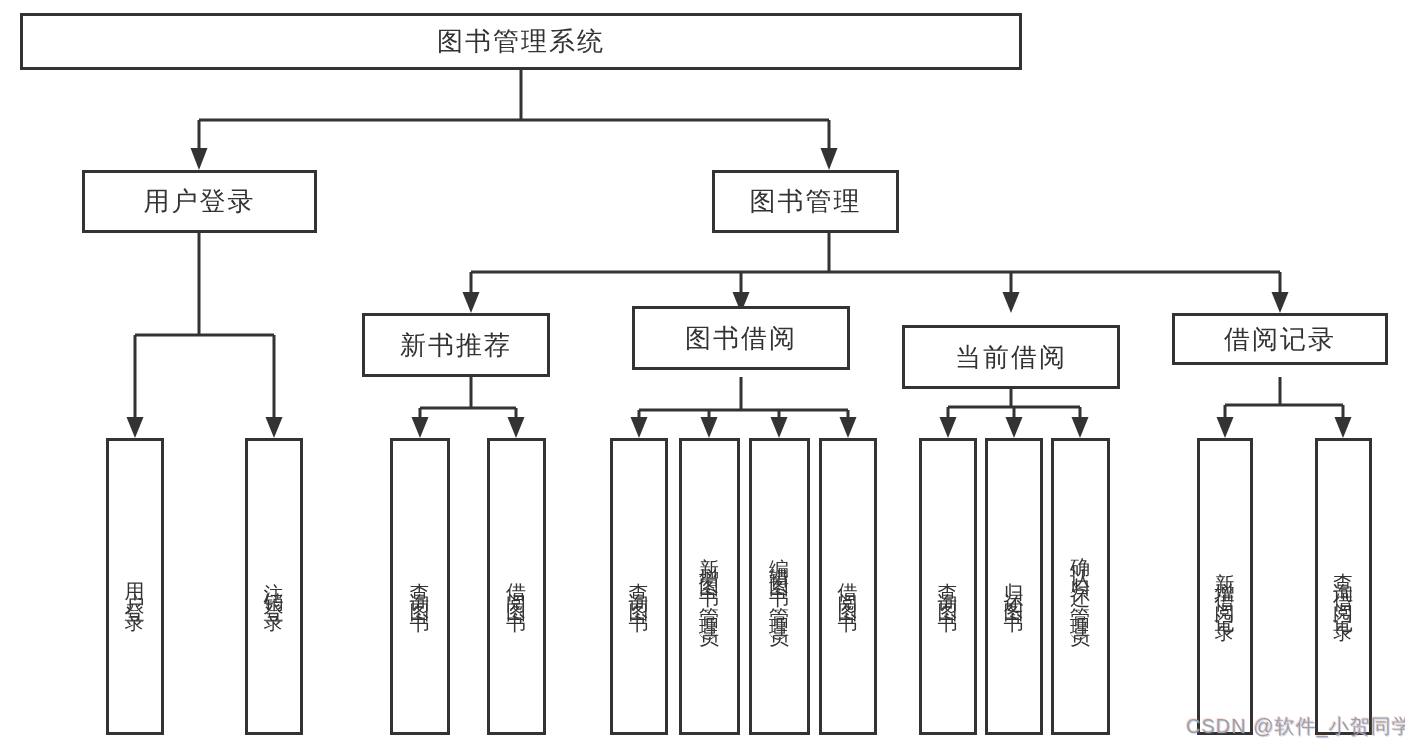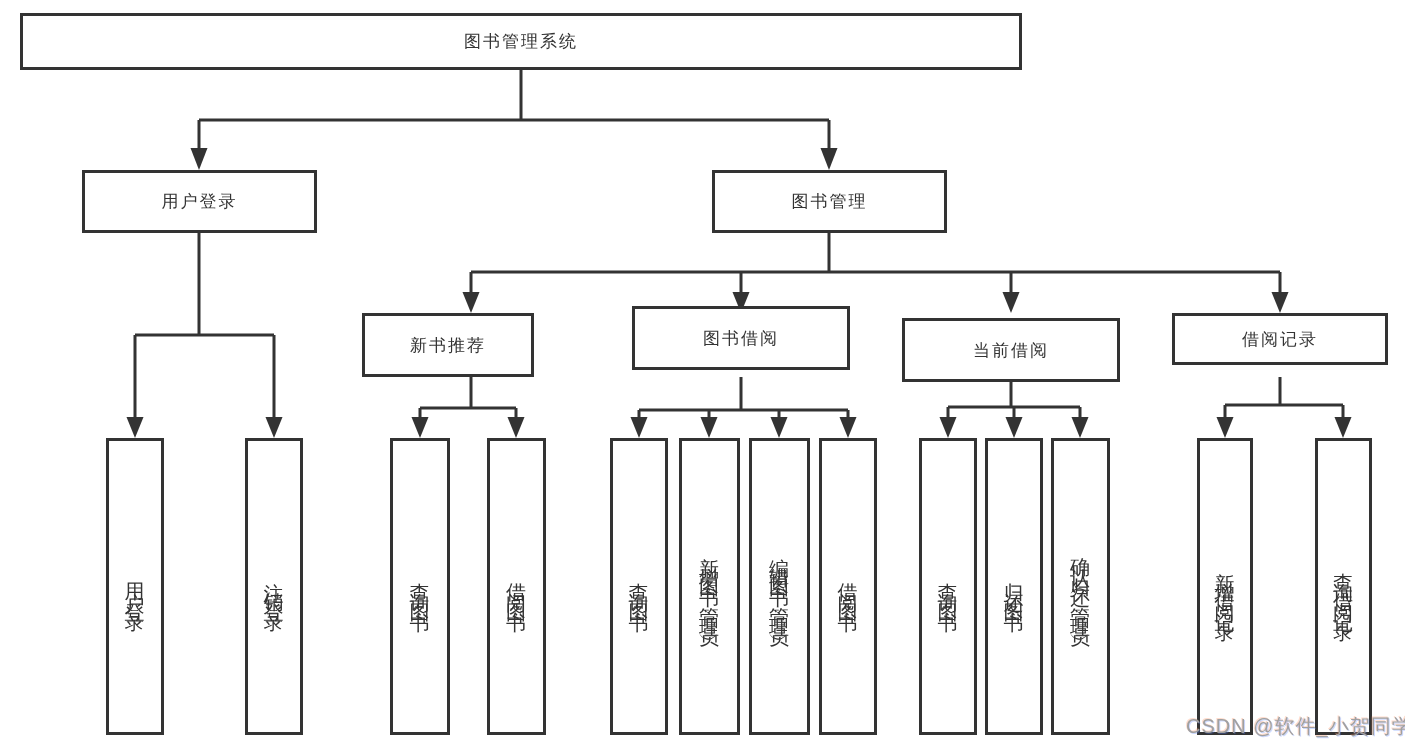--- a/index.html
+++ b/index.html
@@ -21,21 +21,21 @@
     position: absolute;
     box-sizing: border-box;
     border: 3px solid #333333;
     background: #ffffff;
     color: #333333;
     display: flex;
     align-items: center;
     justify-content: center;
     text-align: center;
   }
-  .node.h { font-size: 17px; letter-spacing: 2px; }
+  .node.h { font-size: 26px; letter-spacing: 2px; }
   .node.v span {
     writing-mode: vertical-rl;
     text-orientation: mixed;
     font-size: 20px;
     line-height: 1;
     letter-spacing: 10px;
     white-space: nowrap;
   }
   .watermark {
     position: absolute;
@@ -94,31 +94,31 @@
     </g>
   </svg>
 
   <div class="node h" style="left:20px;top:13px;width:1002px;height:57px">
     <span>图书管理系统</span>
   </div>
 
   <div class="node h" style="left:82px;top:170px;width:235px;height:63px">
     <span>用户登录</span>
   </div>
-  <div class="node h" style="left:712px;top:170px;width:235px;height:63px">
+  <div class="node h" style="left:712px;top:170px;width:187px;height:63px">
     <span>图书管理</span>
   </div>
 
-  <div class="node h" style="left:362px;top:313px;width:172px;height:64px">
+  <div class="node h" style="left:362px;top:313px;width:188px;height:64px">
     <span>新书推荐</span>
   </div>
   <div class="node h" style="left:632px;top:306px;width:218px;height:64px">
     <span>图书借阅</span>
   </div>
-  <div class="node h" style="left:902px;top:318px;width:218px;height:64px">
+  <div class="node h" style="left:902px;top:325px;width:218px;height:64px">
     <span>当前借阅</span>
   </div>
   <div class="node h" style="left:1172px;top:313px;width:216px;height:52px">
     <span>借阅记录</span>
   </div>
 
   <div class="node v" style="left:106px;top:438px;width:58px;height:297px">
     <span>用户登录</span>
   </div>
   <div class="node v" style="left:245px;top:438px;width:58px;height:297px">

